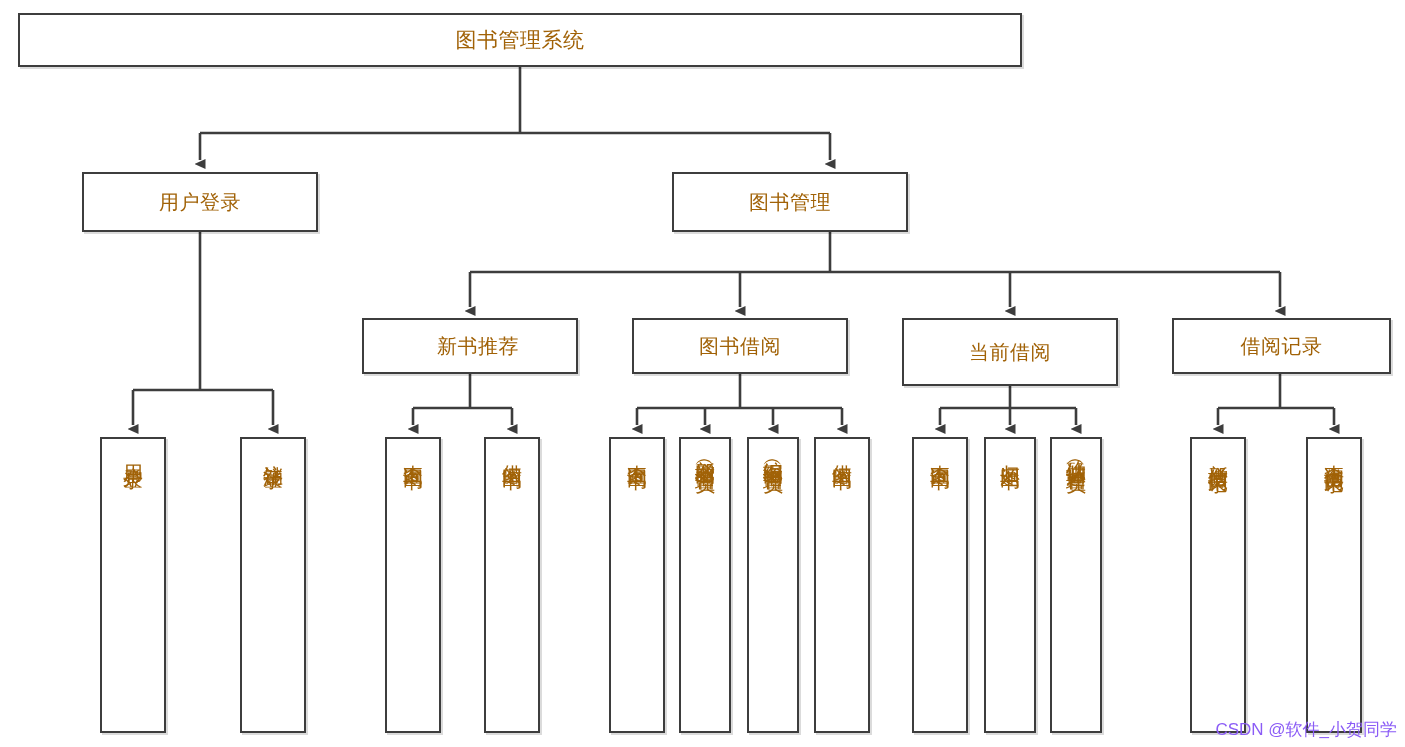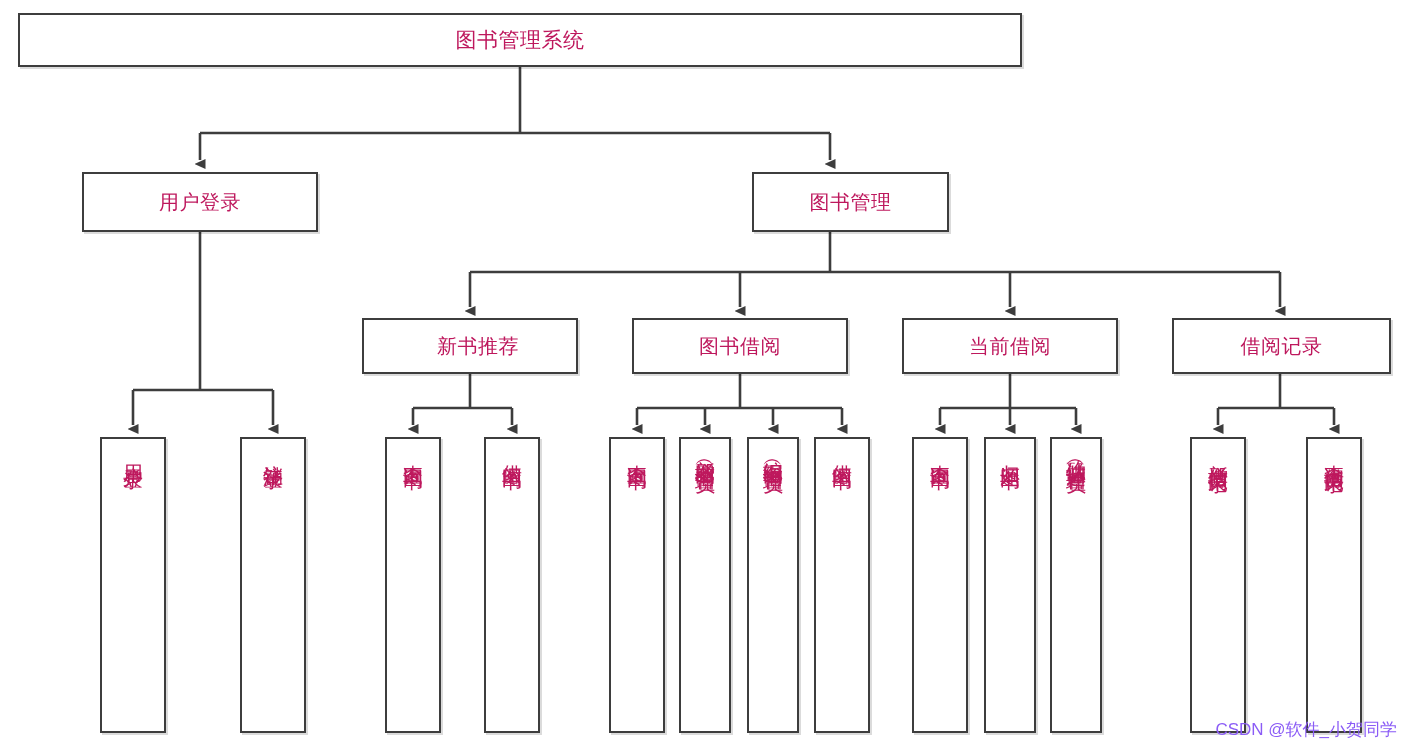--- a/index.html
+++ b/index.html
@@ -25,21 +25,21 @@
     height: 747px;
   }
   .node-box {
     position: absolute;
     box-sizing: border-box;
     border: 2px solid #3d3d3d;
     background: #ffffff;
     display: flex;
     align-items: center;
     justify-content: center;
-    color: #be185d;
+    color: #a16207;
     box-shadow: 2px 2px 0 rgba(0,0,0,0.14);
   }
   .node-label {
     text-align: center;
     line-height: 1.15;
     letter-spacing: 0.5px;
   }
   .level0 .node-label { font-size: 21px; }
   .level1 .node-label { font-size: 20px; }
   .level2 .node-label { font-size: 20px; }
@@ -122,31 +122,31 @@
     </g>
   </svg>
 
   <div class="node-box level0" style="left:18px; top:13px; width:1004px; height:54px;">
     <span class="node-label">图书管理系统</span>
   </div>
 
   <div class="node-box level1" style="left:82px; top:172px; width:236px; height:60px;">
     <span class="node-label">用户登录</span>
   </div>
-  <div class="node-box level1" style="left:752px; top:172px; width:197px; height:60px;">
+  <div class="node-box level1" style="left:672px; top:172px; width:236px; height:60px;">
     <span class="node-label">图书管理</span>
   </div>
 
   <div class="node-box level2" style="left:362px; top:318px; width:216px; height:56px;padding-left:16px;">
     <span class="node-label">新书推荐</span>
   </div>
   <div class="node-box level2" style="left:632px; top:318px; width:216px; height:56px;justify-content:center;">
     <span class="node-label">图书借阅</span>
   </div>
-  <div class="node-box level2" style="left:902px; top:318px; width:216px; height:56px;">
+  <div class="node-box level2" style="left:902px; top:318px; width:216px; height:68px;">
     <span class="node-label">当前借阅</span>
   </div>
   <div class="node-box level2" style="left:1172px; top:318px; width:219px; height:56px;">
     <span class="node-label">借阅记录</span>
   </div>
 
   <div class="node-box leaf" style="left:100px; top:437px; width:66px; height:296px;">
     <span class="node-label">用户登录</span>
   </div>
   <div class="node-box leaf" style="left:240px; top:437px; width:66px; height:296px;">

